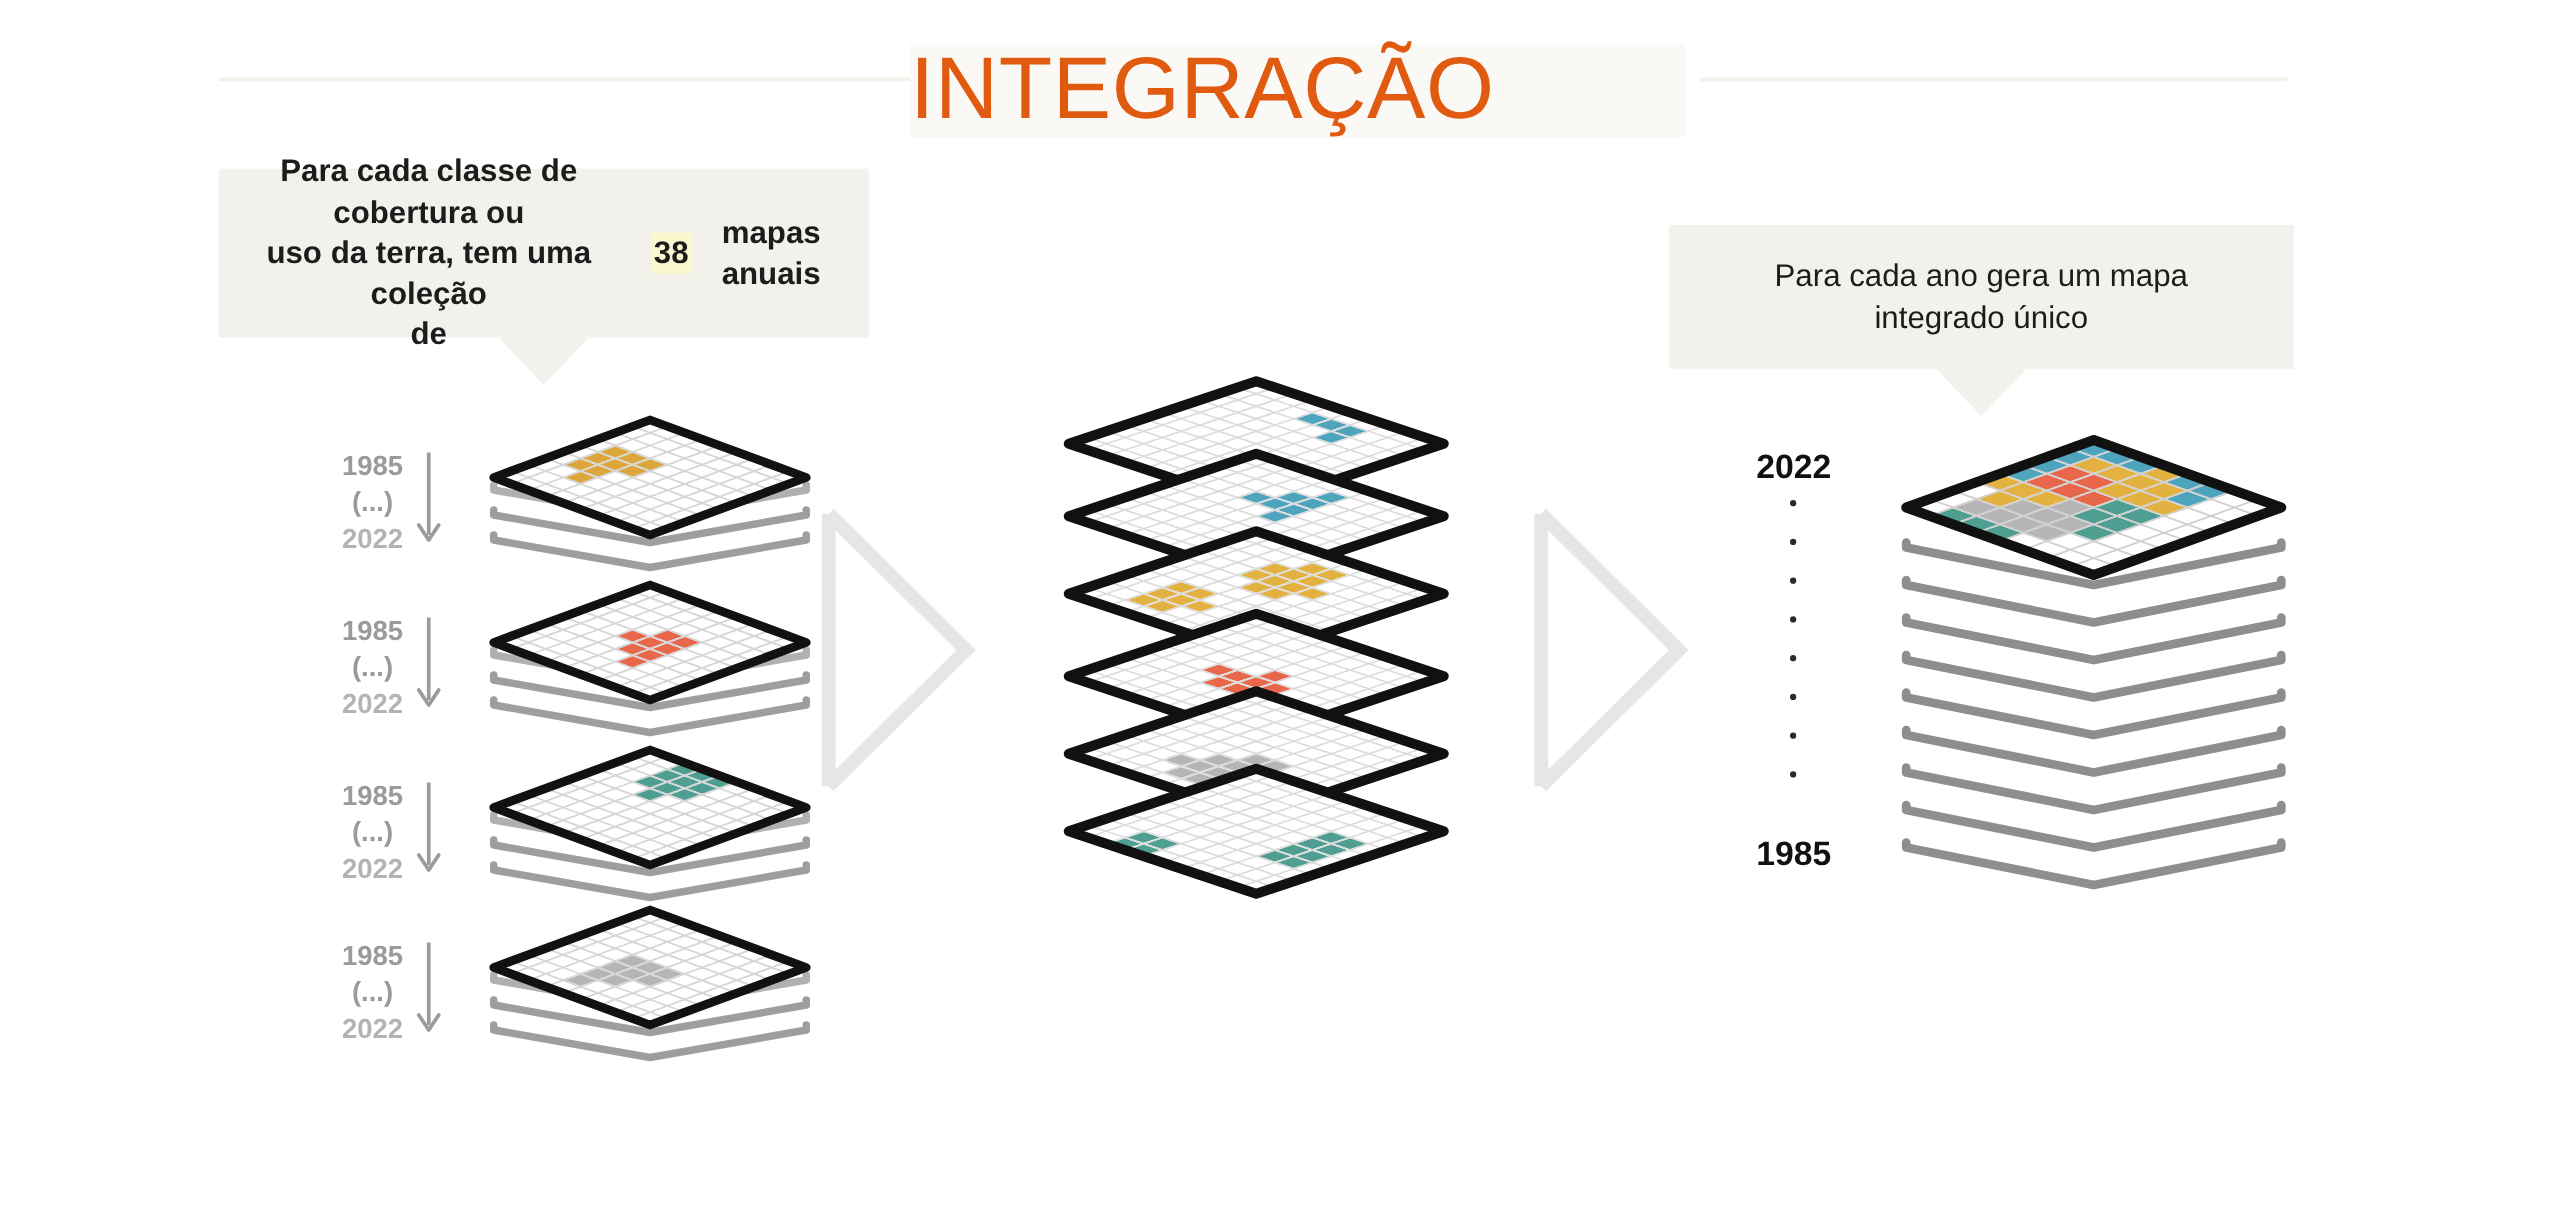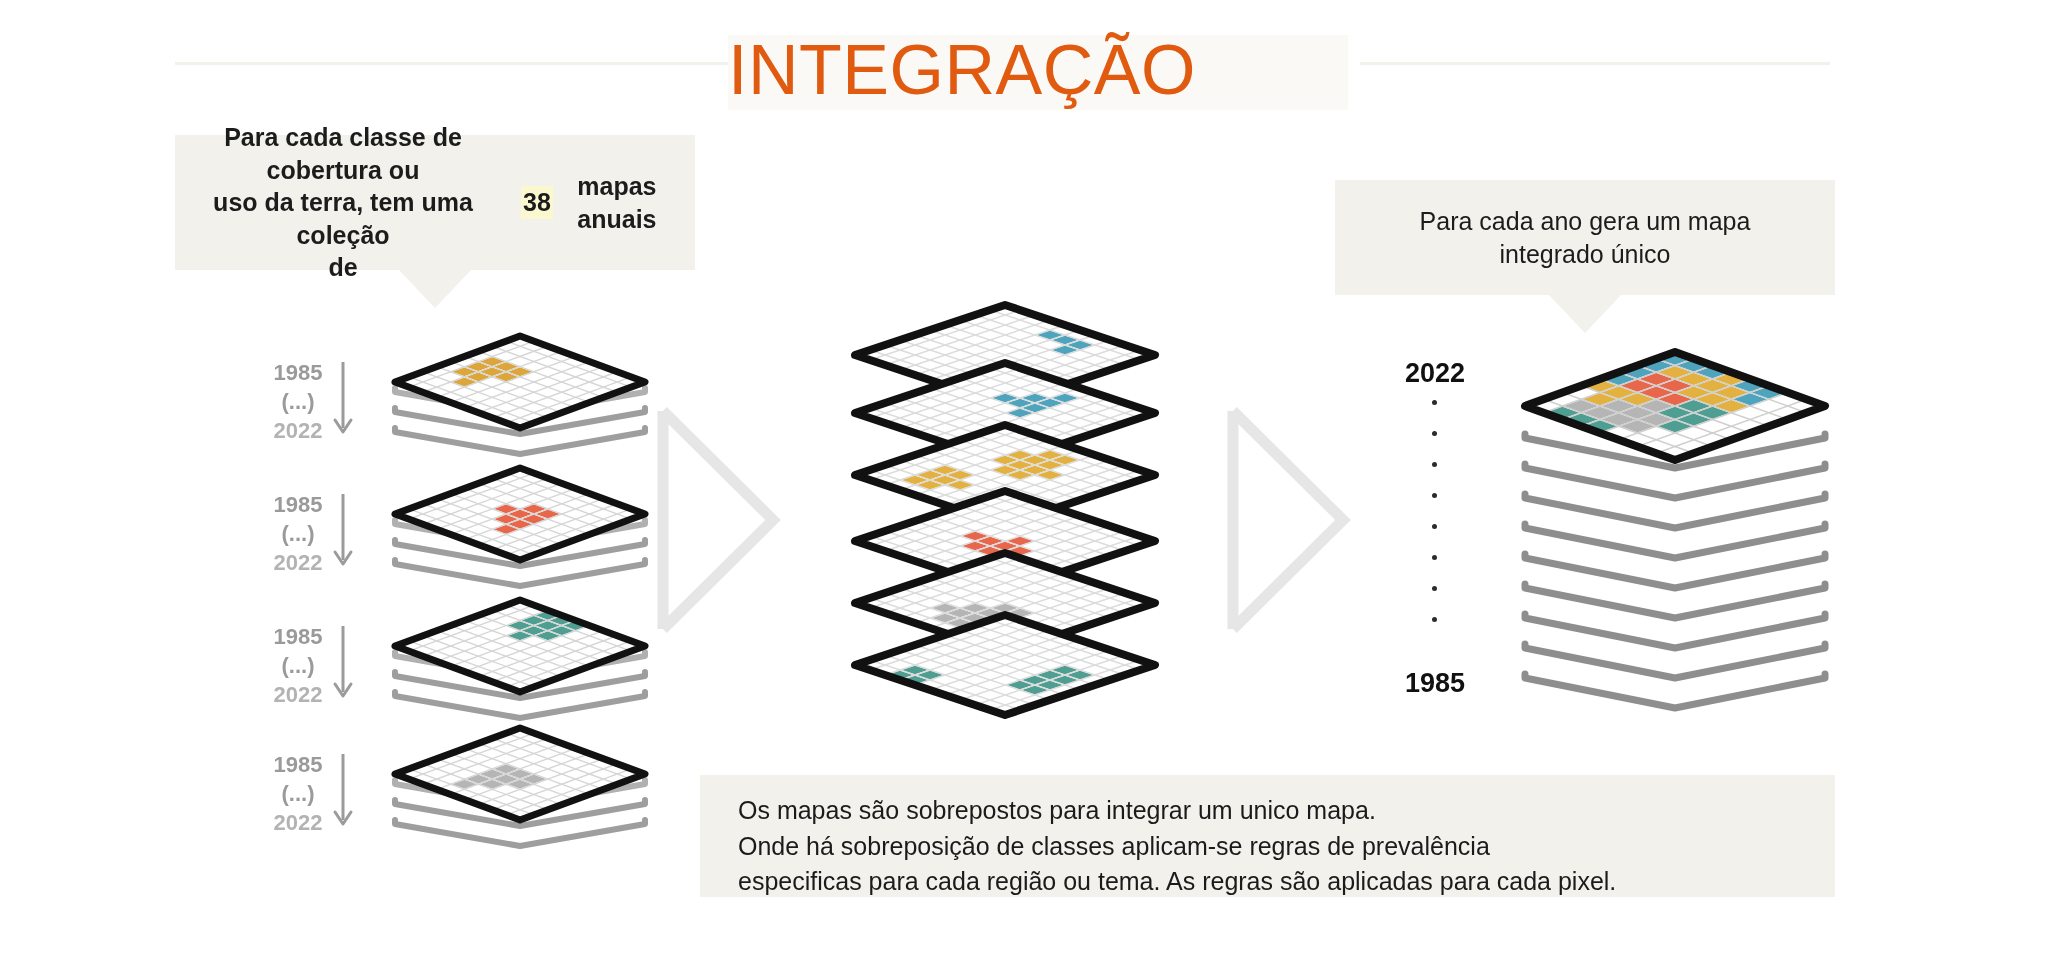--- a/index.html
+++ b/index.html
@@ -625,19 +625,14 @@
       <i></i>
       <i></i>
       <i></i>
       <i></i>
       <i></i>
       <i></i>
       <i></i>
     </div>
   <div class="rlabel" id="r-1985">1985</div>
 
-  <div id="caption-box">
-    <div class="ctext2">Os mapas são sobrepostos para integrar um unico mapa.
-Onde há sobreposição de classes aplicam-se regras de prevalência
-especificas para cada região ou tema. As regras são aplicadas para cada pixel.</div>
-  </div>
 
 </div>
 
 </body></html>

